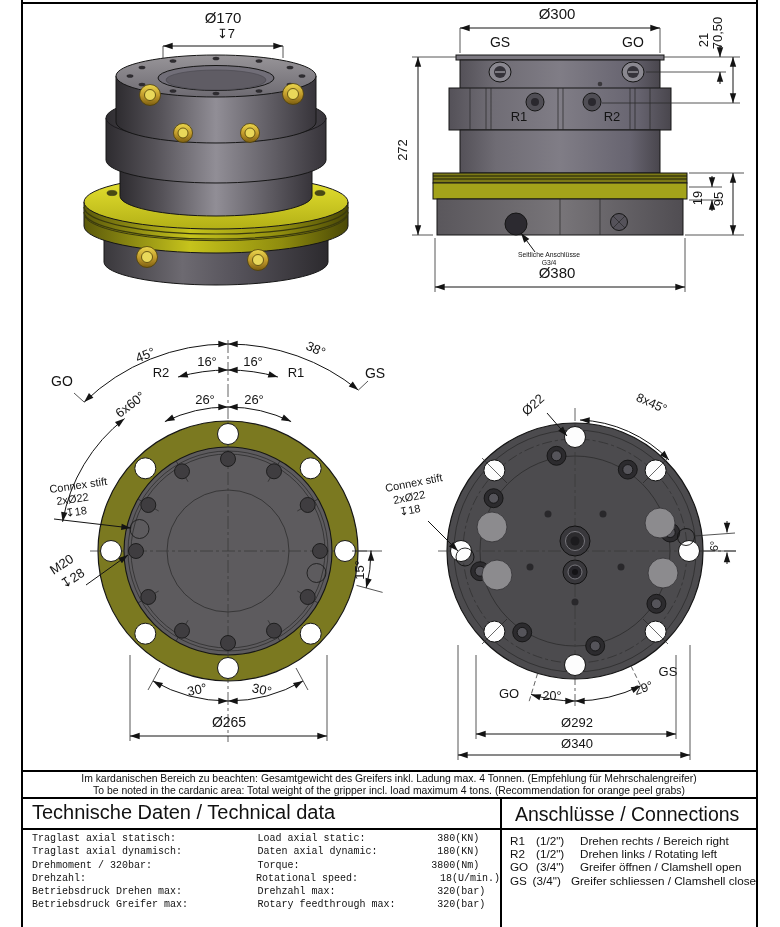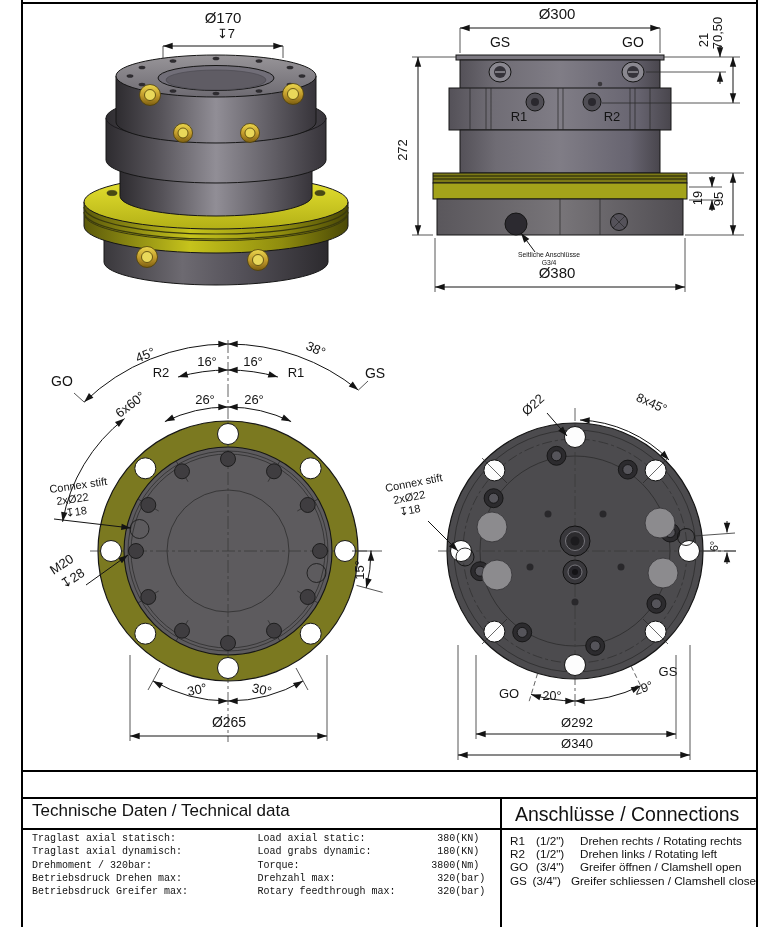--- a/index.html
+++ b/index.html
@@ -21,21 +21,21 @@
   .thin{stroke:#262626;stroke-width:0.7;fill:none;}
   
   .note-strip{position:absolute;left:21px;top:770px;width:736px;height:24px;
     border-top:2px solid #000;border-bottom:2px solid #000;
     text-align:center;font-size:10.4px;line-height:11.8px;padding-top:1px;}
   
   .table-area{position:absolute;left:21px;top:797px;width:735px;height:130px;display:flex;}
   .tech-col{width:479px;}
   .conn-col{width:256px;border-left:2px solid #000;box-sizing:border-box;}
   .tbl-header{height:33px;border-bottom:2px solid #000;box-sizing:border-box;
-    font-size:17px;padding:4px 0 12px 11px;white-space:nowrap;overflow:hidden;}
+    font-size:20px;padding:4px 0 12px 11px;white-space:nowrap;overflow:hidden;}
   .conn-col .tbl-header{font-size:19.5px;padding:6px 0 16px 13px;}
   .tech-rows{padding:2px 0 0 11px;}
   .tech-row{display:flex;font-size:10px;line-height:13.3px;white-space:nowrap;font-family:Liberation Mono, monospace;}
   .c-de{width:203px;} .c-en{width:169px;padding-left:44px;} .c-val{width:52px;text-align:right;}
   .c-unit{width:50px;padding-left:0;}
   .conn-rows{padding:4px 0 0 8px;}
   .conn-row{display:flex;font-size:11.7px;line-height:13.2px;white-space:nowrap;}
   .c-code{width:26px;} .c-size{width:44px;}
 </style>
 </head>
@@ -464,44 +464,52 @@
     <line x1="476" y1="734" x2="676" y2="734" class="dim" marker-start="url(#mS)" marker-end="url(#mE)"></line>
     <text x="577" y="748" class="t13 mid">Ø340</text>
     <line x1="458" y1="645" x2="458" y2="760" class="ext"></line>
       <line x1="690" y1="645" x2="690" y2="760" class="ext"></line>
     <line x1="458" y1="755" x2="690" y2="755" class="dim" marker-start="url(#mS)" marker-end="url(#mE)"></line>
   </g>
 </svg>
 
 
 <div class="note-strip">
+  <div>Im kardanischen Bereich zu beachten: Gesamtgewicht des Greifers inkl. Ladung max. 4 Tonnen. (Empfehlung für Mehrschalengreifer)</div>
+  <div>To be noted in the cardanic area: Total weight of the gripper incl. load maximum 4 tons. (Recommendation for orange peel grabs)</div>
 </div>
 
 
 <div class="table-area">
   <div class="tech-col">
     <div class="tbl-header">Technische Daten / Technical data</div>
     <div class="tech-rows">
       <div class="tech-row">
         <span class="c-de">Traglast axial statisch:</span>
         <span class="c-en">Load axial static:</span>
         <span class="c-val">380</span>
         <span class="c-unit">(KN)</span>
       </div>
       <div class="tech-row">
         <span class="c-de">Traglast axial dynamisch:</span>
-        <span class="c-en">Load grabs dynamic:</span>
+        <span class="c-en">Daten axial dynamic:</span>
         <span class="c-val">180</span>
         <span class="c-unit">(KN)</span>
       </div>
       <div class="tech-row">
         <span class="c-de">Drehmoment / 320bar:</span>
         <span class="c-en">Torque:</span>
         <span class="c-val">3800</span>
         <span class="c-unit">(Nm)</span>
+      </div>
+      <div class="tech-row">
+        <span class="c-de">Drehzahl:</span>
+        <span class="c-en">Rotational speed:</span>
+        <span class="c-val">18</span>
+        <span class="c-unit">(U/min.)</span>
       </div>
       <div class="tech-row">
         <span class="c-de">Betriebsdruck Drehen max:</span>
         <span class="c-en">Drehzahl max:</span>
         <span class="c-val">320</span>
         <span class="c-unit">(bar)</span>
       </div>
       <div class="tech-row">
         <span class="c-de">Betriebsdruck Greifer max:</span>
         <span class="c-en">Rotary feedthrough max:</span>
@@ -509,21 +517,21 @@
         <span class="c-unit">(bar)</span>
       </div>
     </div>
   </div>
   <div class="conn-col">
     <div class="tbl-header">Anschlüsse / Connections</div>
     <div class="conn-rows">
       <div class="conn-row">
         <span class="c-code">R1</span>
         <span class="c-size">(1/2")</span>
-        <span class="c-desc">Drehen rechts / Rotating rechts</span>
+        <span class="c-desc">Drehen rechts / Bereich right</span>
       </div>
       <div class="conn-row">
         <span class="c-code">R2</span>
         <span class="c-size">(1/2")</span>
         <span class="c-desc">Drehen links / Rotating left</span>
       </div>
       <div class="conn-row">
         <span class="c-code">GO</span>
         <span class="c-size">(3/4")</span>
         <span class="c-desc">Greifer öffnen / Clamshell open</span>

